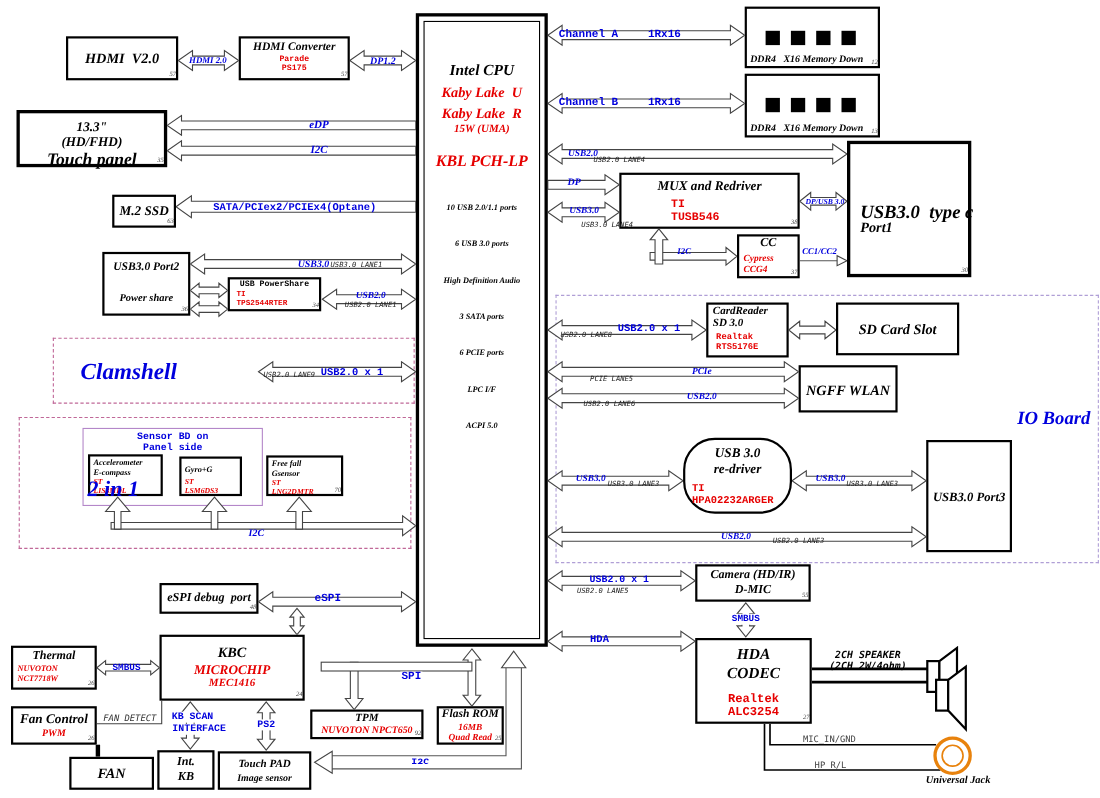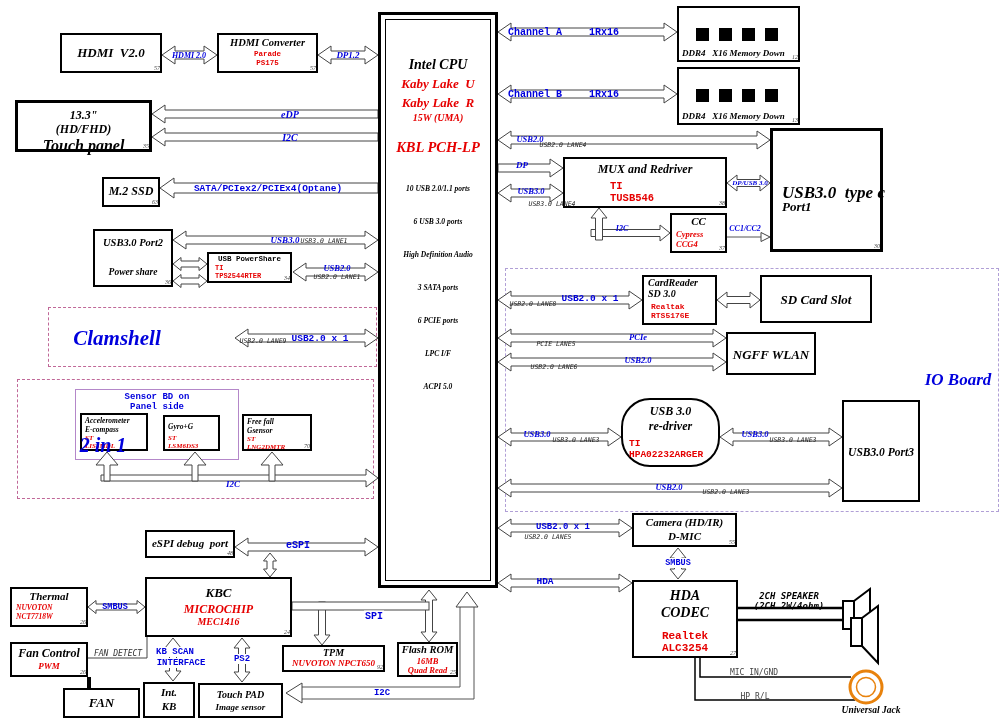--- a/index.html
+++ b/index.html
@@ -164,21 +164,21 @@
     <div class="red lft" style="top:19px;left:3px;font-size:7px;">ST</div>
     <div class="red lft" style="top:27px;left:3px;font-size:7px;">LNG2DMTR</div>
     <div class="ref">70</div>
   </div>
 
   <div class="b" style="left:145px;top:530px;width:90px;height:28px;">
     <div style="top:5px;font-size:11px;">eSPI debug  port</div>
     <div class="ref">48</div>
   </div>
 
-  <div class="b" style="left:145px;top:577px;width:147px;height:60px;padding-left:23px;">
+  <div class="b" style="left:145px;top:577px;width:132px;height:60px;padding-left:23px;">
     <div style="top:6px;font-size:13px;">KBC</div>
     <div class="red" style="top:23px;font-size:12px;">MICROCHIP</div>
     <div class="red" style="top:37px;font-size:10px;">MEC1416</div>
     <div class="ref">24</div>
   </div>
 
   <div class="b" style="left:10px;top:587px;width:78px;height:40px;">
     <div style="top:1px;font-size:11px;">Thermal</div>
     <div class="red lft" style="top:14px;left:4px;font-size:7.5px;">NUVOTON</div>
     <div class="red lft" style="top:23px;left:4px;font-size:7.5px;">NCT7718W</div>

